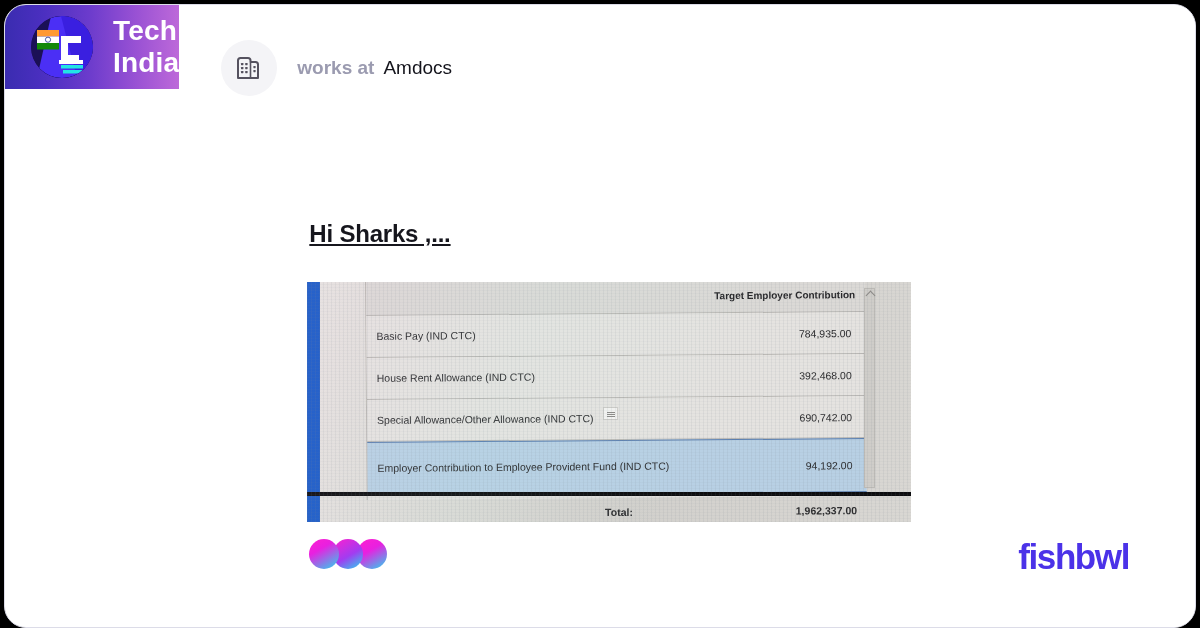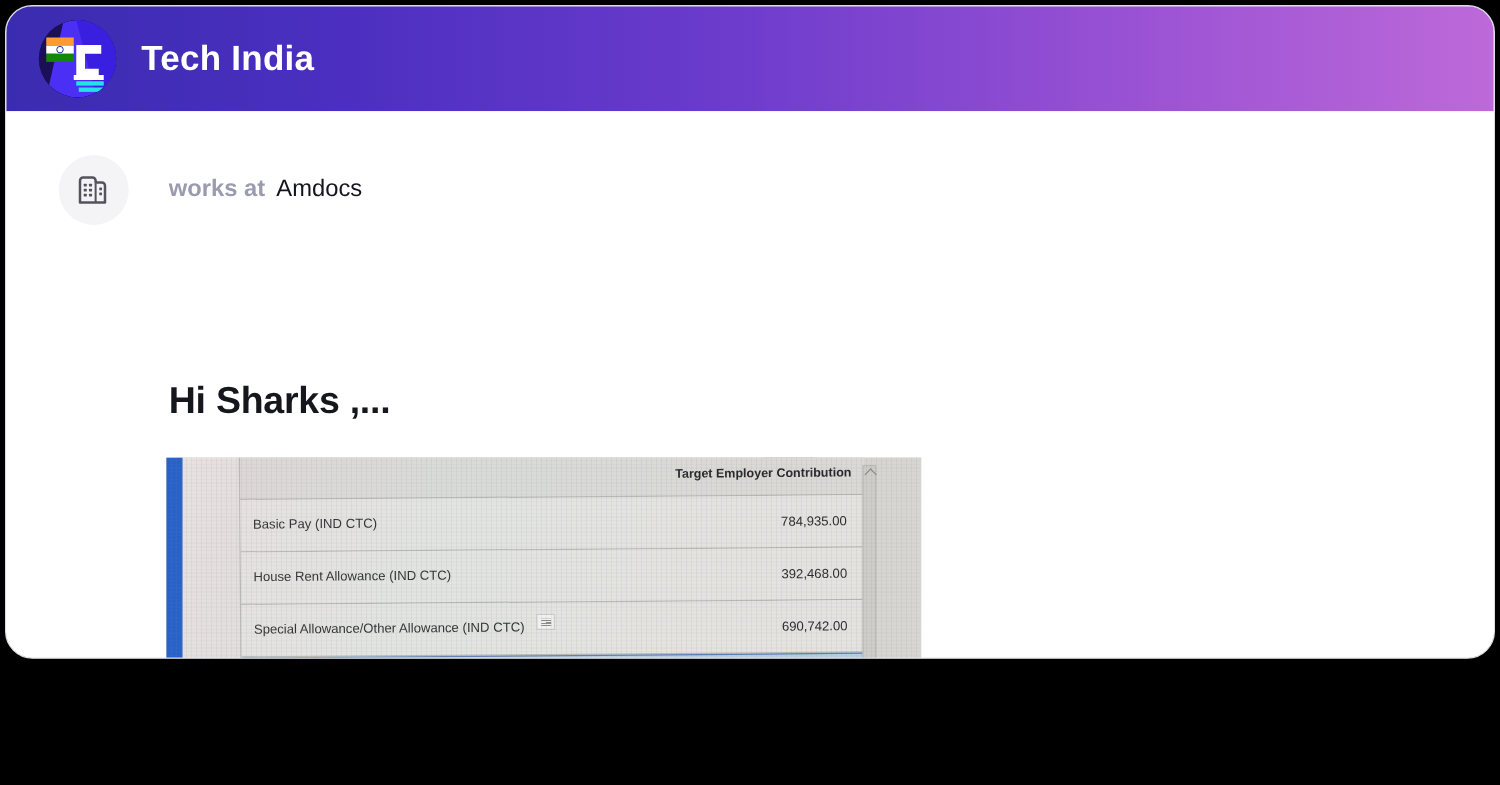--- a/index.html
+++ b/index.html
@@ -4,26 +4,26 @@
 <style>
   * { margin:0; padding:0; box-sizing:border-box; }
   html, body {
     width:1200px; height:628px;
     background:#000;
     font-family:"Liberation Sans", sans-serif;
     overflow:hidden;
   }
   #card {
     position:absolute; left:4px; top:4px;
-    width:1192px; height:523px;
+    width:1192px; height:624px;
     background:#ffffff;
     border-radius:22px;
     border:1px solid #dcdce8;
     overflow:hidden;
-    display:flex; flex-direction:column;
+    display:flex; flex-direction:row;
   }
   
   #header {
     height:84px; flex:0 0 84px;
     background:linear-gradient(90deg,#3a2cb0 0%,#4b2fc0 22%,#6b3bcc 48%,#9a52d4 76%,#bd69d9 100%);
     display:flex; align-items:center;
     padding-left:26px;
     position:relative;
   }
   #logo-badge {
@@ -43,31 +43,32 @@
     position:absolute; left:42px; top:35px;
     display:flex; align-items:center;
   }
   #works-icon {
     width:56px; height:56px; border-radius:50%;
     background:#f4f4f7;
     display:flex; align-items:center; justify-content:center;
     flex:0 0 56px;
   }
   #works-text {
-    margin-left:32px;
+    margin-left:20px;
     font-size:19px;
     display:flex; align-items:baseline; gap:9px;
   }
   .works-label { color:#9b9bb0; font-weight:bold; }
   .works-company { color:#14141c; font-weight:normal; }
 
   #post-title {
     position:absolute; left:130px; top:215px;
-    font-size:30px; font-weight:bold; color:#16161d;
+    font-size:24px; font-weight:bold; color:#16161d;
     letter-spacing:-0.2px;
+    text-decoration:underline;
   }
 
   
   #photo {
     position:absolute; left:128px; top:277px;
     width:604px; height:240px;
     overflow:hidden;
     background:#d7d5d2;
   }
   .ph-blue-strip {

